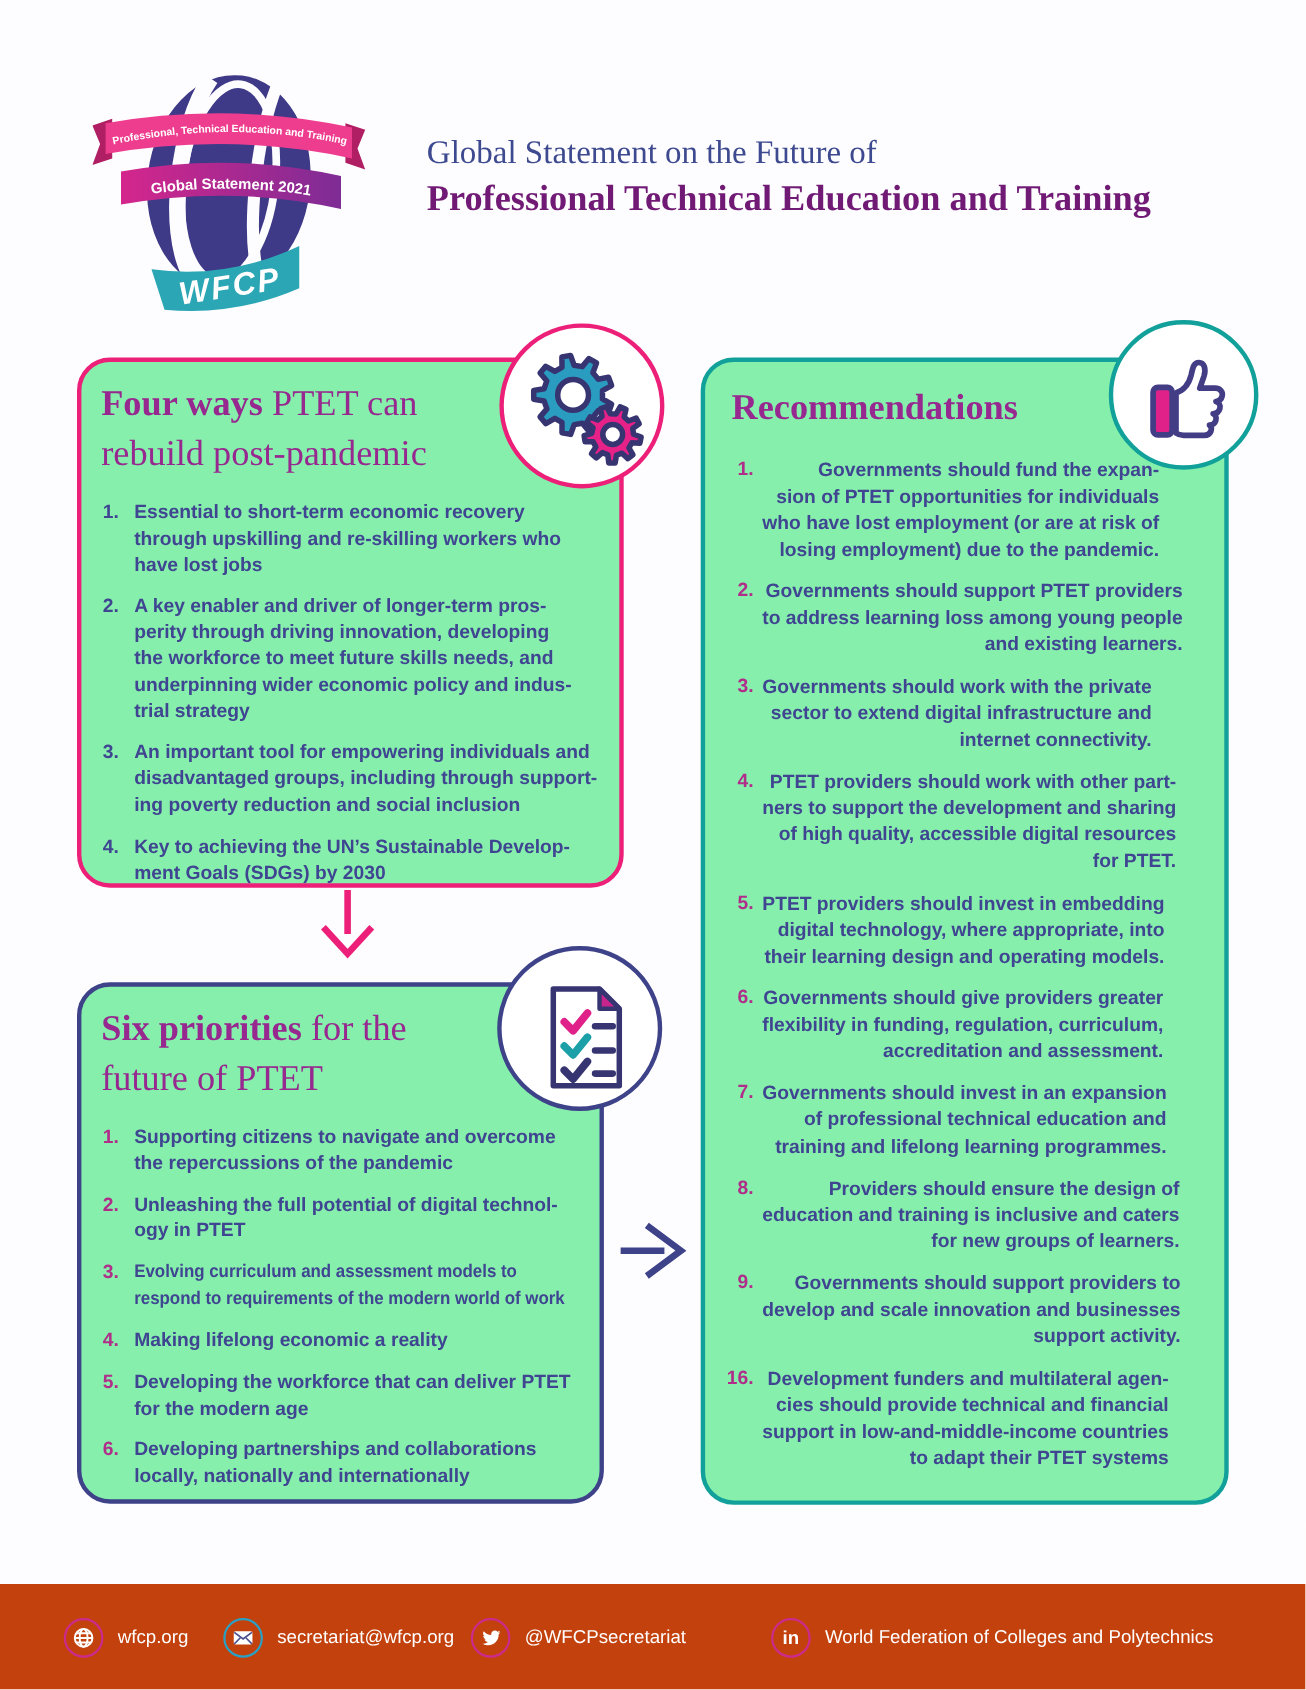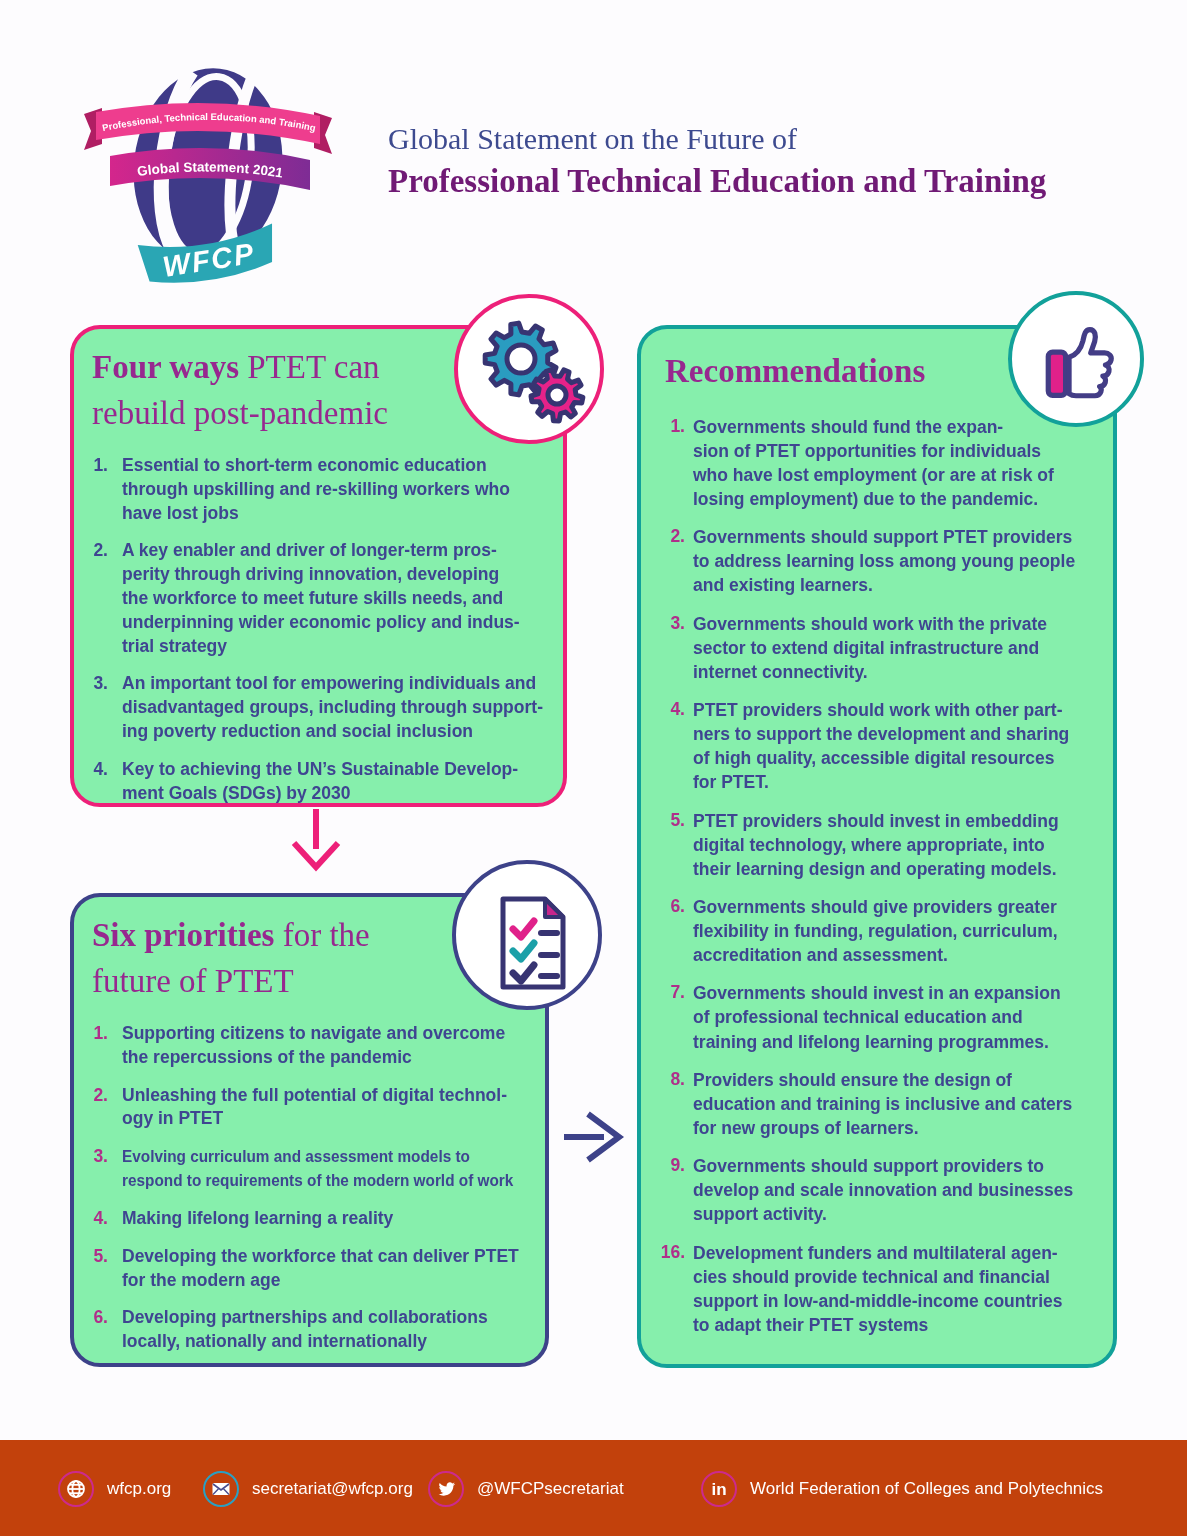--- a/index.html
+++ b/index.html
@@ -46,21 +46,21 @@
   .box-fourways .list { margin:0 6px 0 10px; }
   .box-fourways .num { color:#3f4591; }
   .box-sixpri .list { margin:10px 6px 0 10px; }
   .box-sixpri .num { color:#b02e8a; }
   .box-sixpri .item:nth-child(3) .txt {
     font-size:16.5px; line-height:1.45;
     transform:scaleX(0.93); transform-origin:left top;
   }
   .box-recs .list { margin:0 4px 0 12px; }
   .box-recs .num { flex:0 0 32px; margin-right:8px; color:#b02e8a; }
-  .box-recs .txt { line-height:1.38; }
+  .box-recs .txt { line-height:1.38;text-align:right; }
   .box-recs .item { margin-bottom:14px; }
 
   
   .icon-circle {
     position:absolute; background:#ffffff; border-radius:50%;
     display:flex; align-items:center; justify-content:center; z-index:5;
   }
   .circ-gears { left:454px; top:294px; width:142px; height:142px; border:4px solid #ed2079; }
   .circ-check { left:452px; top:860px; width:142px; height:142px; border:4px solid #3d4289; }
   .circ-thumb { left:1008px; top:291px; width:128px; height:128px; border:4px solid #12a19a; }
@@ -130,21 +130,21 @@
     <div class="title-1">Global Statement on the Future of</div>
     <div class="title-2">Professional Technical Education and Training</div>
   </div>
 
   <div class="box box-fourways">
     <div class="box-title"><span class="b">Four ways</span><span> PTET can
 rebuild post-pandemic</span></div>
     <div class="list">
       <div class="item">
           <span class="num">1.</span>
-          <span class="txt">Essential to short-term economic education
+          <span class="txt">Essential to short-term economic recovery
 through upskilling and re-skilling workers who
 have lost jobs</span>
         </div>
       <div class="item">
           <span class="num">2.</span>
           <span class="txt">A key enabler and driver of longer-term pros-
 perity through driving innovation, developing
 the workforce to meet future skills needs, and
 underpinning wider economic policy and indus-
 trial strategy</span>
@@ -191,21 +191,21 @@
           <span class="txt">Unleashing the full potential of digital technol-
 ogy in PTET</span>
         </div>
       <div class="item">
           <span class="num">3.</span>
           <span class="txt">Evolving curriculum and assessment models to
 respond to requirements of the modern world of work</span>
         </div>
       <div class="item">
           <span class="num">4.</span>
-          <span class="txt">Making lifelong learning a reality</span>
+          <span class="txt">Making lifelong economic a reality</span>
         </div>
       <div class="item">
           <span class="num">5.</span>
           <span class="txt">Developing the workforce that can deliver PTET
 for the modern age</span>
         </div>
       <div class="item">
           <span class="num">6.</span>
           <span class="txt">Developing partnerships and collaborations
 locally, nationally and internationally</span>

